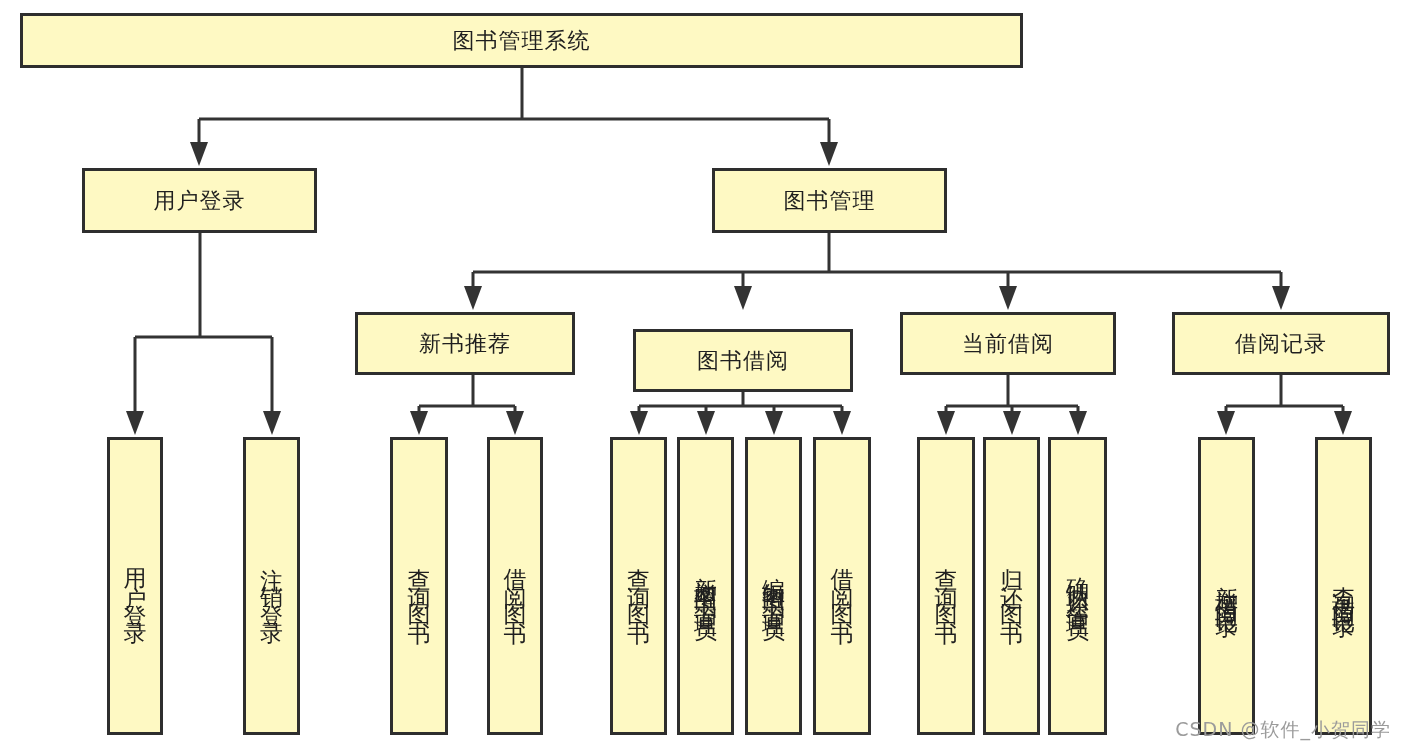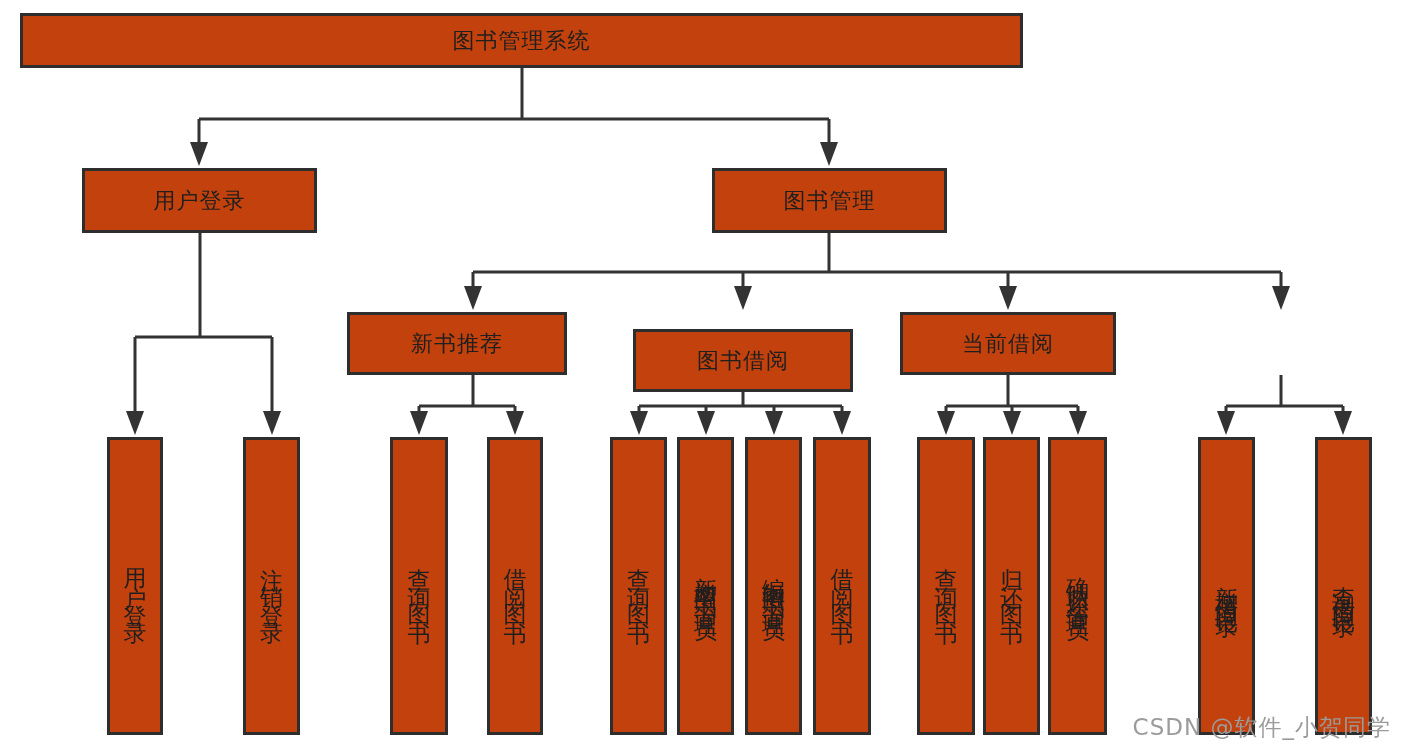--- a/index.html
+++ b/index.html
@@ -8,32 +8,32 @@
   }
   html,body{margin:0;padding:0;background:var(--background);}
   .stage{
     position:relative; width:1405px; height:747px;
     background:var(--background); overflow:hidden;
     font-family:"DejaVu Sans","Liberation Sans",sans-serif;
   }
   .stage svg{position:absolute;left:0;top:0;}
   .node{
     position:absolute; box-sizing:border-box;
-    border:3px solid var(--border); background:#c2410c;
+    border:3px solid var(--border); background:#fef9c3;
     display:flex; align-items:center; justify-content:center;
     color:var(--text); z-index:2;
   }
   .hbox{font-size:22px; letter-spacing:1px; white-space:nowrap;}
   .vbox span{
     writing-mode:vertical-lr; text-orientation:mixed;
     font-size:23px; line-height:1; color:var(--text);
   }
   .watermark{
     position:absolute; right:14px; bottom:4px;
-    font-size:23px; color:var(--watermark); letter-spacing:1px;
+    font-size:19px; color:var(--watermark); letter-spacing:1px;
     z-index:5; white-space:nowrap;
   }
 </style>
 </head>
 <body>
 
 <div class="stage">
 
   <svg width="1405" height="747" viewBox="0 0 1405 747">
     <g stroke="var(--line)" stroke-width="3" fill="none">
@@ -72,28 +72,31 @@
     <span>图书管理系统</span>
   </div>
 
   <div class="node hbox" style="left:82px;top:168px;width:235px;height:65px;">
     <span>用户登录</span>
   </div>
   <div class="node hbox" style="left:712px;top:168px;width:235px;height:65px;justify-content:center;">
     <span>图书管理</span>
   </div>
 
-  <div class="node hbox" style="left:347px;top:312px;width:220px;height:63px;">
+  <div class="node hbox" style="left:355px;top:312px;width:220px;height:63px;">
     <span>新书推荐</span>
   </div>
   <div class="node hbox" style="left:633px;top:312px;width:220px;height:63px;margin-top:17px;">
     <span>图书借阅</span>
   </div>
   <div class="node hbox" style="left:900px;top:312px;width:216px;height:63px;">
     <span>当前借阅</span>
+  </div>
+  <div class="node hbox" style="left:1172px;top:312px;width:218px;height:63px;">
+    <span>借阅记录</span>
   </div>
 
   <div class="node vbox" style="left:107px;top:437px;width:56px;height:298px;">
     <span style="letter-spacing: 18px;">用户登录</span>
   </div>
   <div class="node vbox" style="left:243px;top:437px;width:57px;height:298px;">
     <span style="letter-spacing: 18px;">注销登录</span>
   </div>
 
   <div class="node vbox" style="left:390px;top:437px;width:58px;height:298px;">

